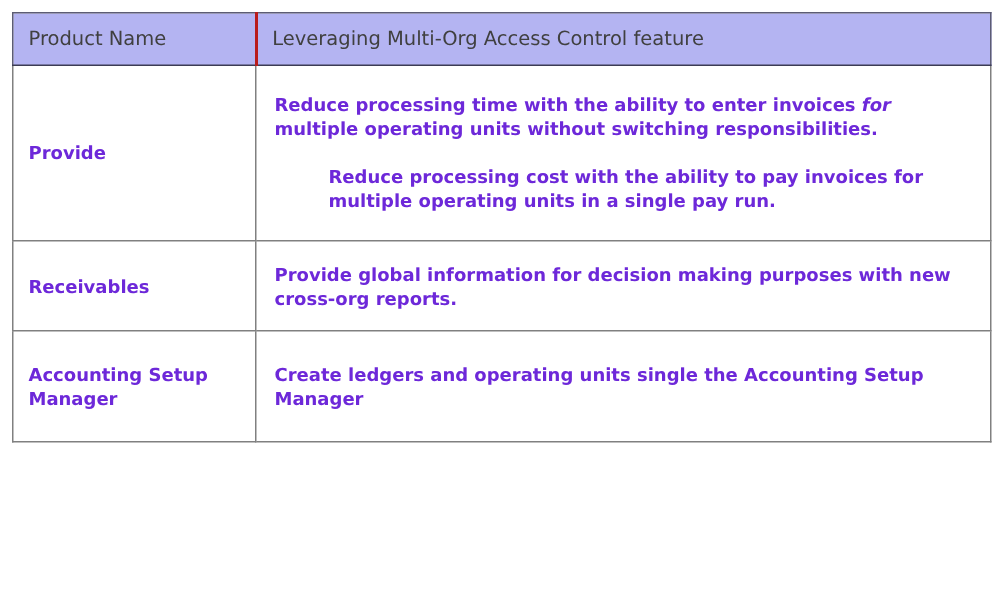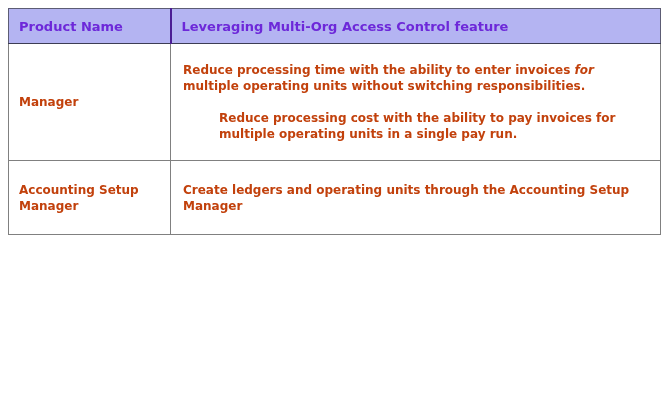--- a/index.html
+++ b/index.html
@@ -19,37 +19,37 @@
     top: 8px;
     width: 652px;
     border-collapse: collapse;
     table-layout: fixed;
   }
   col.c-product { width: 162px; }
   col.c-feature { width: 490px; }
 
   th {
     background: #b4b4f2;
-    color: #6d28d9;
+    color: #404040;
     font-size: 13px;
-    font-weight: bold;
+    font-weight: normal;
     text-align: left;
     height: 34px;
     padding: 0 6px 0 10px;
     border: 1px solid #5c5c74;
     border-bottom-color: #3c3c54;
     vertical-align: middle;
   }
   th.feature-head {
-    border-left: 2px solid #4c1d95;
+    border-left: 2px solid #b91c1c;
   }
 
   td {
     border: 1px solid #808080;
-    color: #c2410c;
+    color: #6d28d9;
     font-weight: bold;
     font-size: 12px;
     vertical-align: middle;
   }
   td.product-cell {
     padding: 0 8px 0 10px;
     line-height: 16px;
   }
   td.feature-cell {
     padding: 6px 12px;
@@ -79,26 +79,32 @@
     <col class="c-feature">
   </colgroup>
   <thead>
     <tr>
       <th class="product-head">Product Name</th>
       <th class="feature-head">Leveraging Multi-Org Access Control feature</th>
     </tr>
   </thead>
   <tbody>
     <tr class="r0">
-      <td class="product-cell">Manager</td>
+      <td class="product-cell">Provide</td>
       <td class="feature-cell">
         <p><span>Reduce processing time with the ability to enter invoices </span><i>for</i><span> multiple operating units without switching responsibilities.</span></p>
         <p>Reduce processing cost with the ability to pay invoices for multiple operating units in a single pay run.</p>
       </td>
     </tr>
+    <tr class="r1">
+      <td class="product-cell">Receivables</td>
+      <td class="feature-cell">
+        <p>Provide global information for decision making purposes with new cross-org reports.</p>
+      </td>
+    </tr>
     <tr class="r4">
       <td class="product-cell">Accounting Setup Manager</td>
       <td class="feature-cell">
-        <p>Create ledgers and operating units through the Accounting Setup Manager</p>
+        <p>Create ledgers and operating units single the Accounting Setup Manager</p>
       </td>
     </tr>
   </tbody>
 </table>
 
 </body></html>

